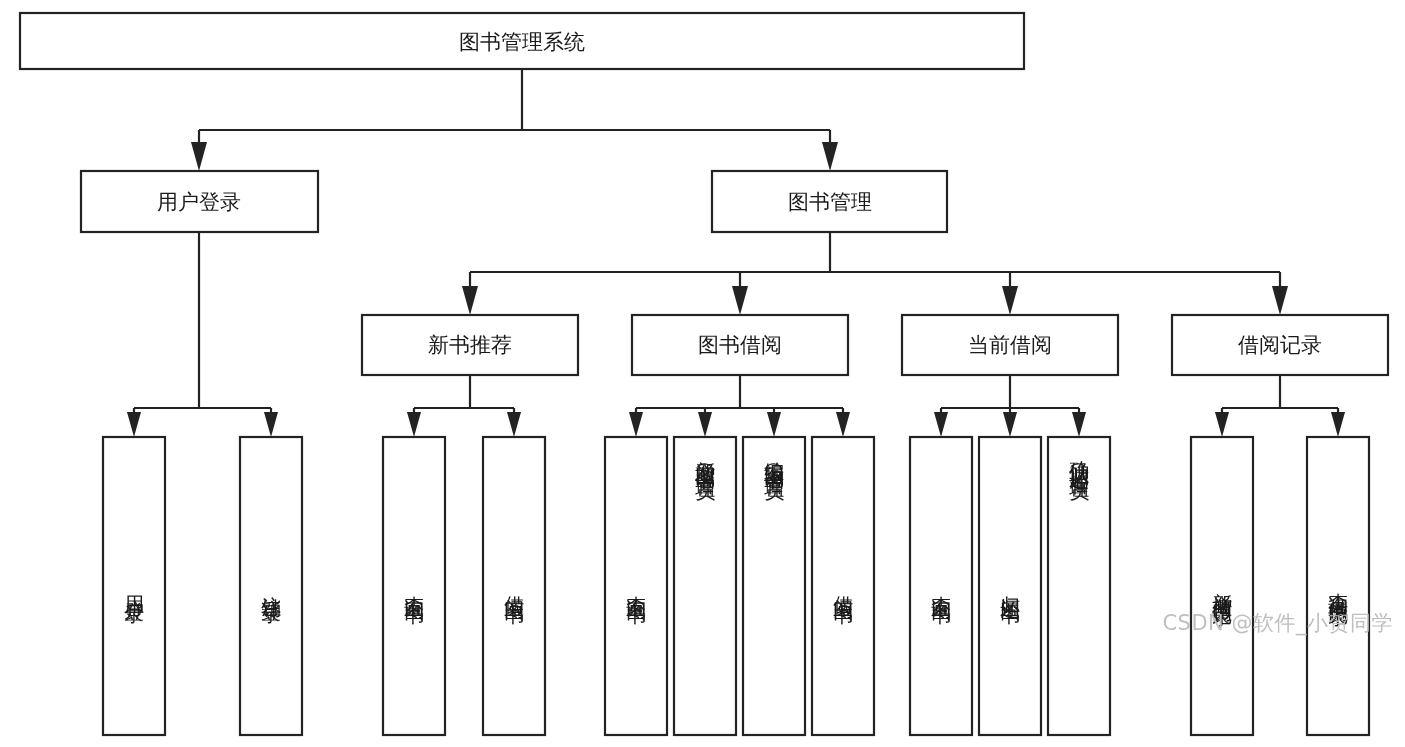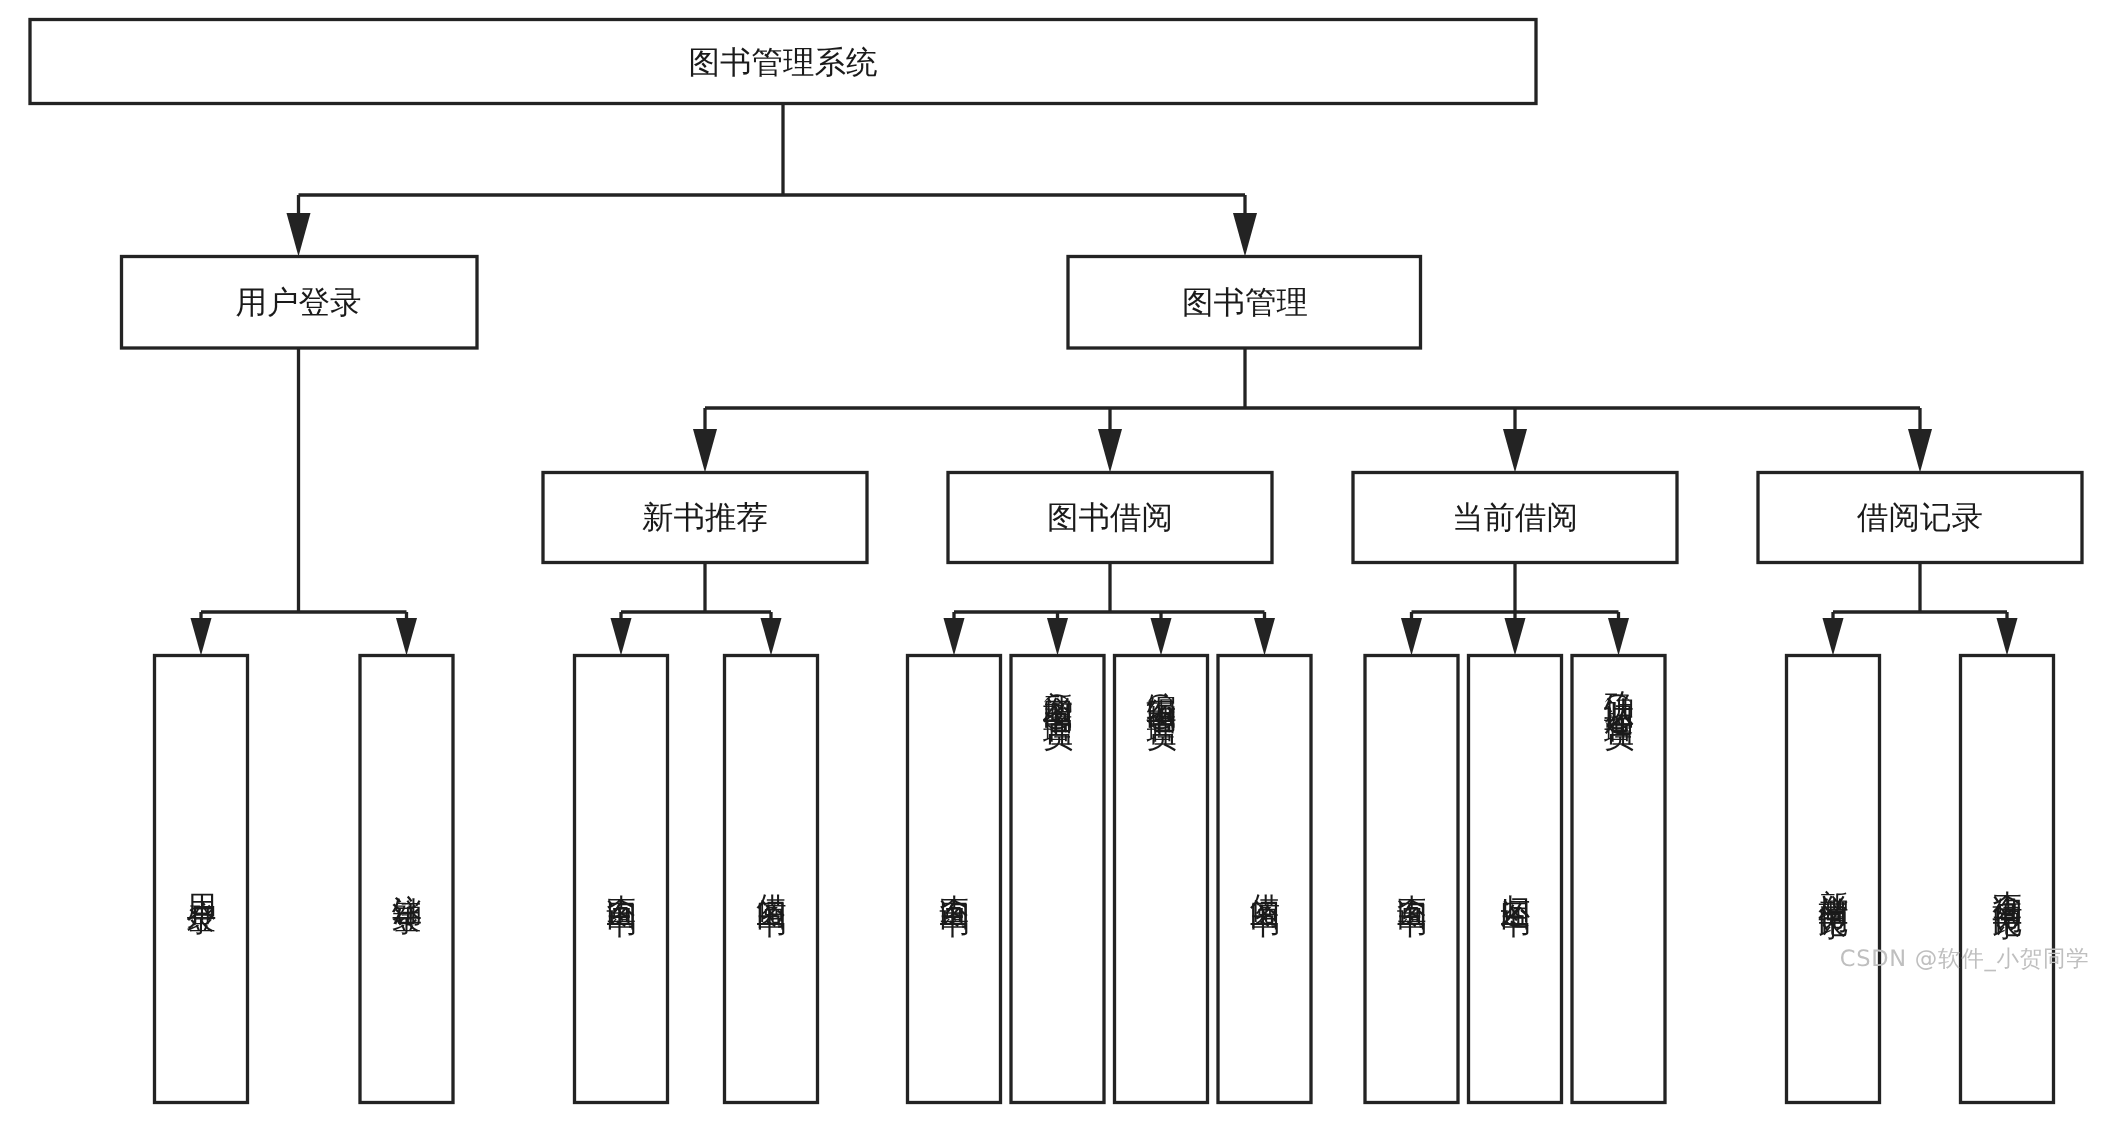--- a/index.html
+++ b/index.html
@@ -61,23 +61,23 @@
     display: flex;
     align-items: center;
     justify-content: center;
     text-align: center;
     white-space: nowrap;
     pointer-events: none;
   }
   .watermark {
     position: absolute;
     right: 12px;
-    bottom: 6px;
-    font-family: "DejaVu Sans", "Liberation Sans", sans-serif;
-    font-size: 15px;
+    bottom: 18px;
+    font-family: "DejaVu Sans", "Liberation Sans", sans-serif;
+    font-size: 21px;
     color: #bfbfbf;
     white-space: nowrap;
     letter-spacing: 0.5px;
     margin-left: 40px;
   }
 </style>
 </head>
 <body>
 
 <div id="diagram-root">

